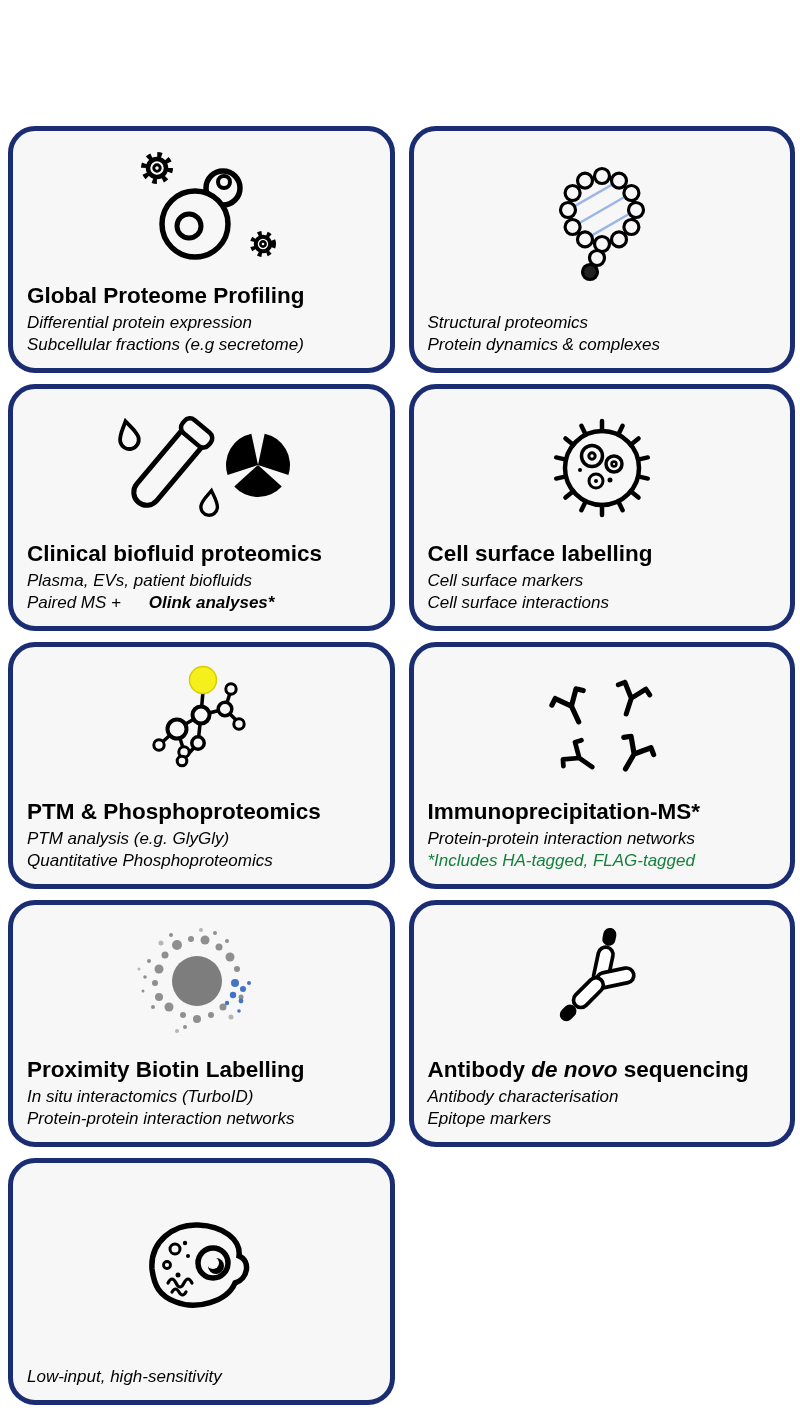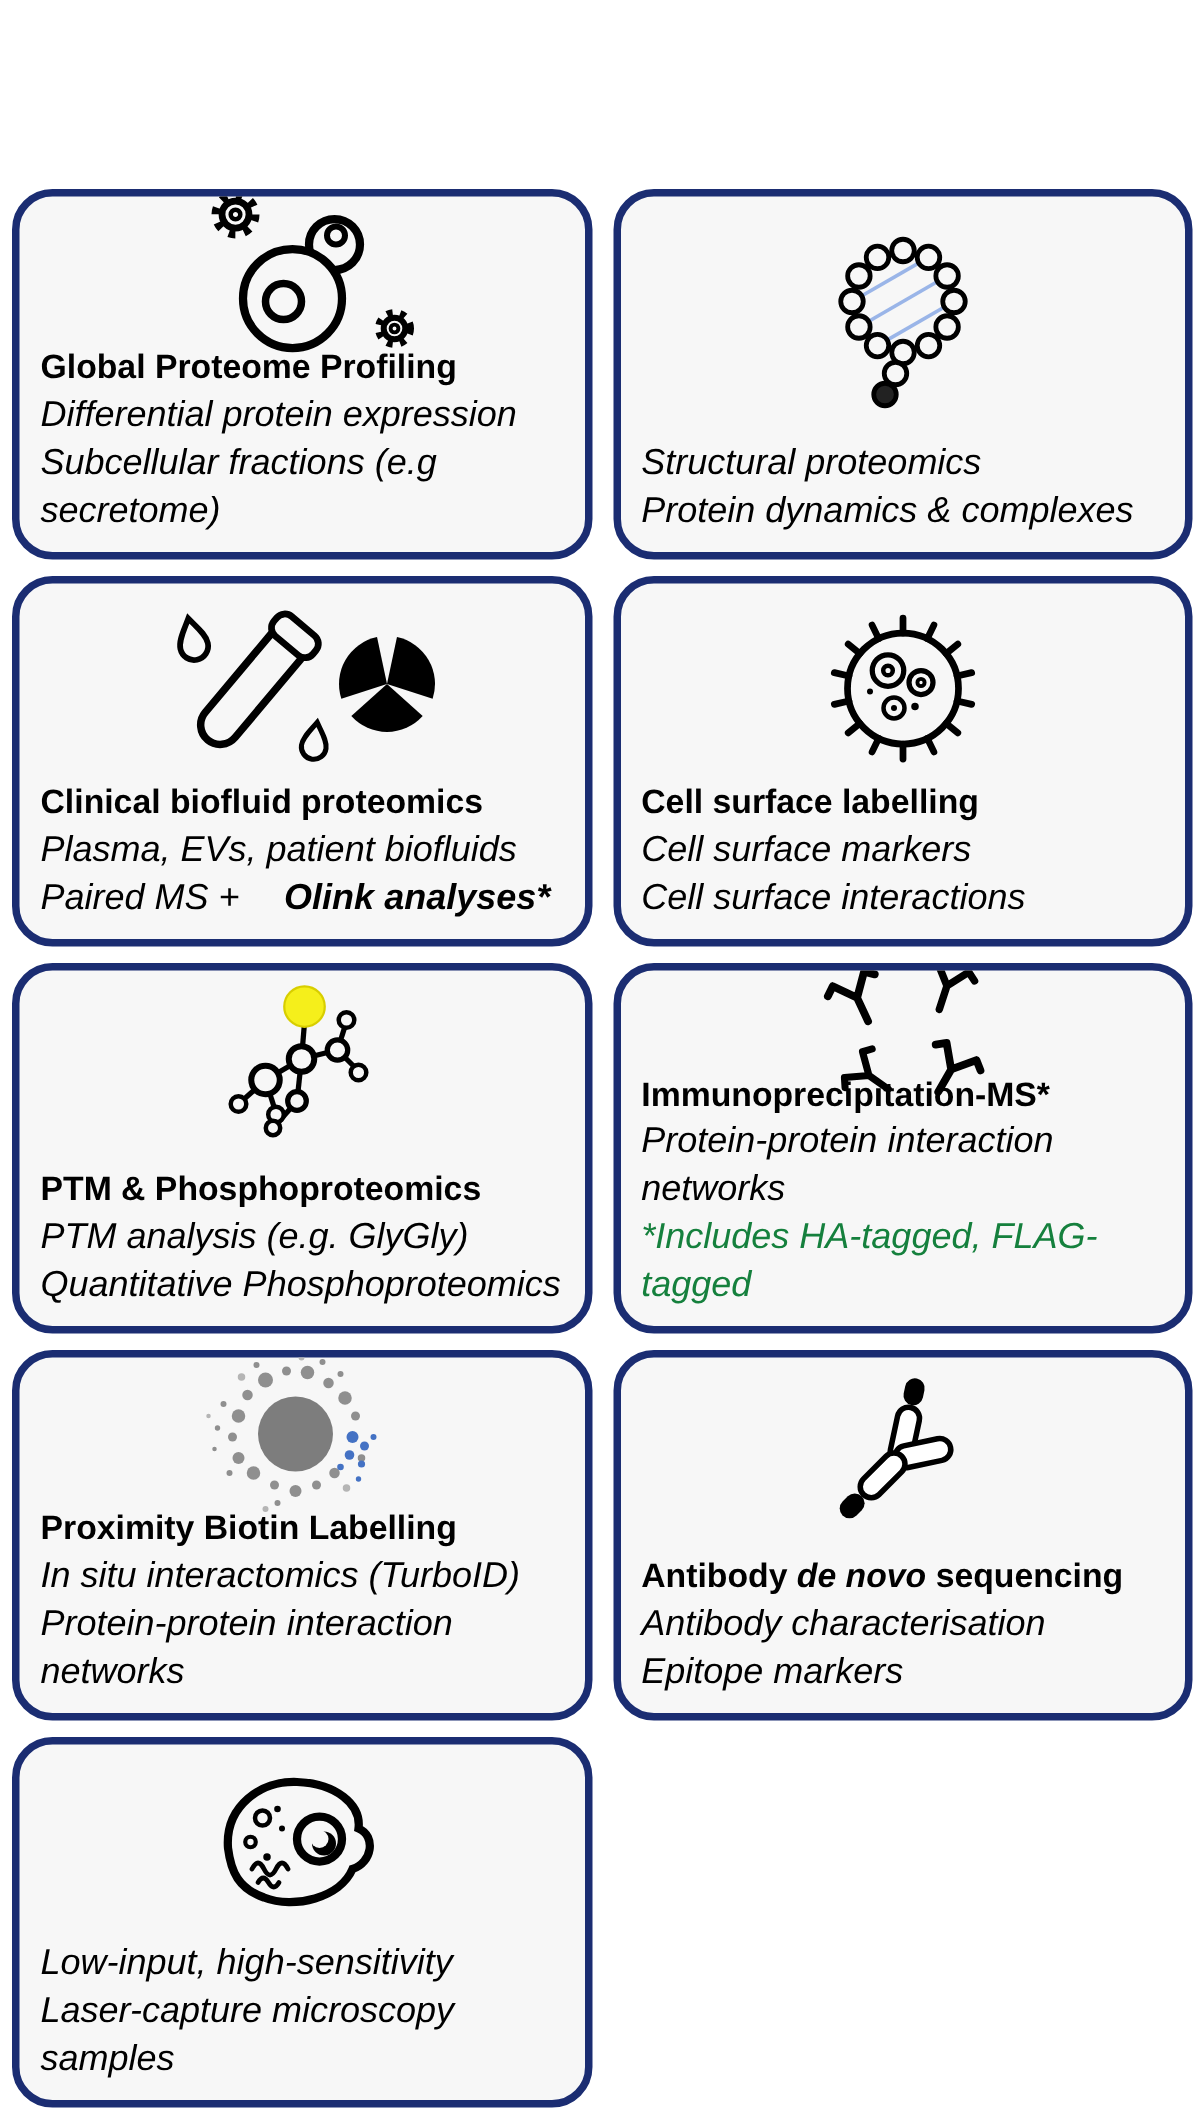--- a/index.html
+++ b/index.html
@@ -31,21 +31,21 @@
     display:flex;
     align-items:center;
     justify-content:center;
     padding-top:6px;
     min-height:0;
   }
   .icon-area svg { display:block; }
   .text { padding:0 10px 11px 14px; }
   .title { font-size:22.5px; font-weight:bold; line-height:1.15; margin-bottom:3px; }
   .title .italic { font-style:italic; }
-  .line { font-size:24px; font-style:italic; line-height:1.33; }
+  .line { font-size:17px; font-style:italic; line-height:1.33; }
   .line .bold { font-weight:bold;margin-left:23px; }
   .line.blue { color:#15803d; }
 </style>
 </head>
 <body>
 
 <div class="grid">
 
   <div class="card">
     <div class="icon-area">
@@ -327,17 +327,16 @@
         <circle cx="56" cy="45" r="2" fill="#000"></circle>
         <circle cx="46" cy="64" r="2.5" fill="#000"></circle>
         <g fill="none" stroke="#000" stroke-width="3.2" stroke-linecap="round">
           <path d="M36,72 q4,-8 8,0 q4,8 8,0 q4,-8 8,0"></path>
           <path d="M40,81 q3.5,-6 7,0 q3.5,6 7,0"></path>
         </g>
       </svg>
     </div>
     <div class="text">
       <div class="line">Low-input, high-sensitivity</div>
-      <div class="line">Laser-capture microscopy samples</div>
     </div>
   </div>
 
 </div>
 
 </body></html>

